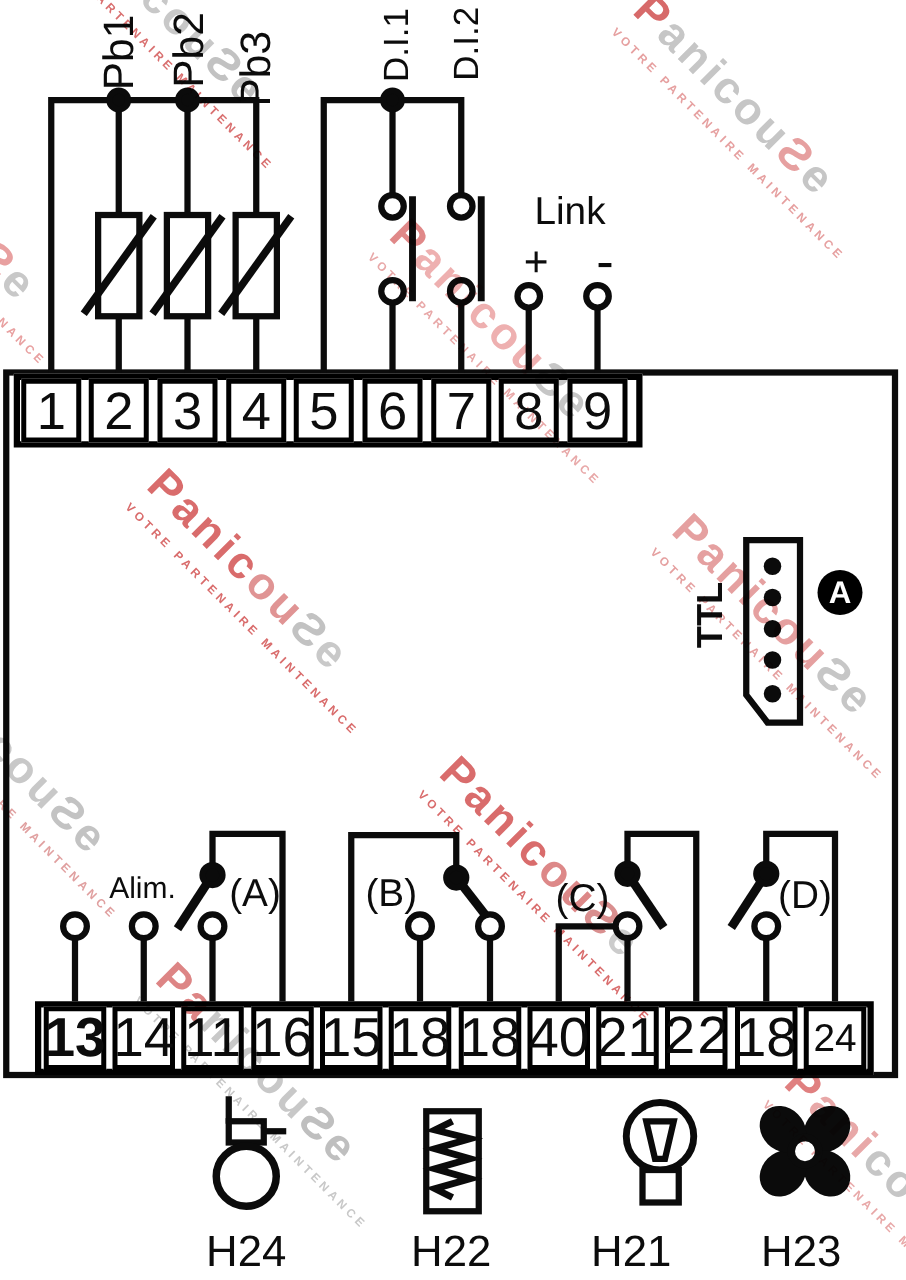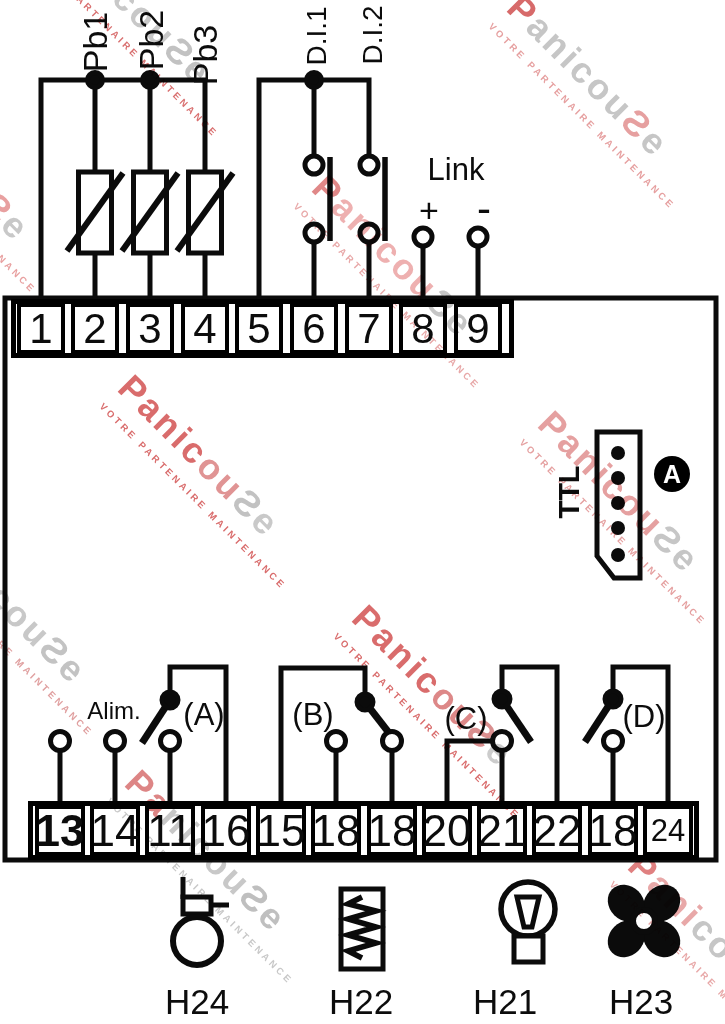--- a/index.html
+++ b/index.html
@@ -169,23 +169,23 @@
         <div class="tcell" style="left: 345px; top: 303px; width: 48px; height: 51px; font-size: 42px;">7</div>
         <div class="tcell" style="left: 399px; top: 303px; width: 48px; height: 51px; font-size: 42px;">8</div>
         <div class="tcell" style="left: 454px; top: 303px; width: 48px; height: 51px; font-size: 42px;">9</div>
         <div class="tcell" style="left: 35px; top: 805px; width: 50px; height: 51px; font-size: 44px; font-weight: bold;">13</div>
         <div class="tcell" style="left: 90px; top: 805px; width: 50px; height: 51px; font-size: 44px;">14</div>
         <div class="tcell" style="left: 145px; top: 805px; width: 50px; height: 51px; font-size: 44px;">11</div>
         <div class="tcell" style="left: 201px; top: 805px; width: 50px; height: 51px; font-size: 44px;">16</div>
         <div class="tcell" style="left: 256px; top: 805px; width: 50px; height: 51px; font-size: 44px;">15</div>
         <div class="tcell" style="left: 311px; top: 805px; width: 50px; height: 51px; font-size: 44px;">18</div>
         <div class="tcell" style="left: 367px; top: 805px; width: 50px; height: 51px; font-size: 44px;">18</div>
-        <div class="tcell" style="left: 422px; top: 805px; width: 50px; height: 51px; font-size: 44px;">20</div>
+        <div class="tcell" style="left: 422px; top: 805px; width: 50px; height: 51px; font-size: 44px;">40</div>
         <div class="tcell" style="left: 477px; top: 805px; width: 50px; height: 51px; font-size: 44px;">21</div>
-        <div class="tcell" style="left: 532px; top: 805px; width: 50px; height: 51px; font-size: 44px;">22</div>
+        <div class="tcell" style="left: 532px; top: 805px; width: 50px; height: 51px; font-size: 44px; font-family: Liberation Mono, monospace;">22</div>
         <div class="tcell" style="left: 588px; top: 805px; width: 50px; height: 51px; font-size: 44px;">18</div>
         <div class="tcell" style="left: 643px; top: 805px; width: 50px; height: 51px; font-size: 31px;">24</div>
       </div>
 
     <div class="label rot" style="left:95px;top:42px;font-size:34px;">Pb1</div>
     <div class="label rot" style="left:151px;top:40px;font-size:34px;">Pb2</div>
     <div class="label rot" style="left:205px;top:55px;font-size:34px;">Pb3</div>
 
     <div class="label rot" style="left:317px;top:36px;font-size:28px;">D.I.1</div>
     <div class="label rot" style="left:373px;top:35px;font-size:28px;">D.I.2</div>

